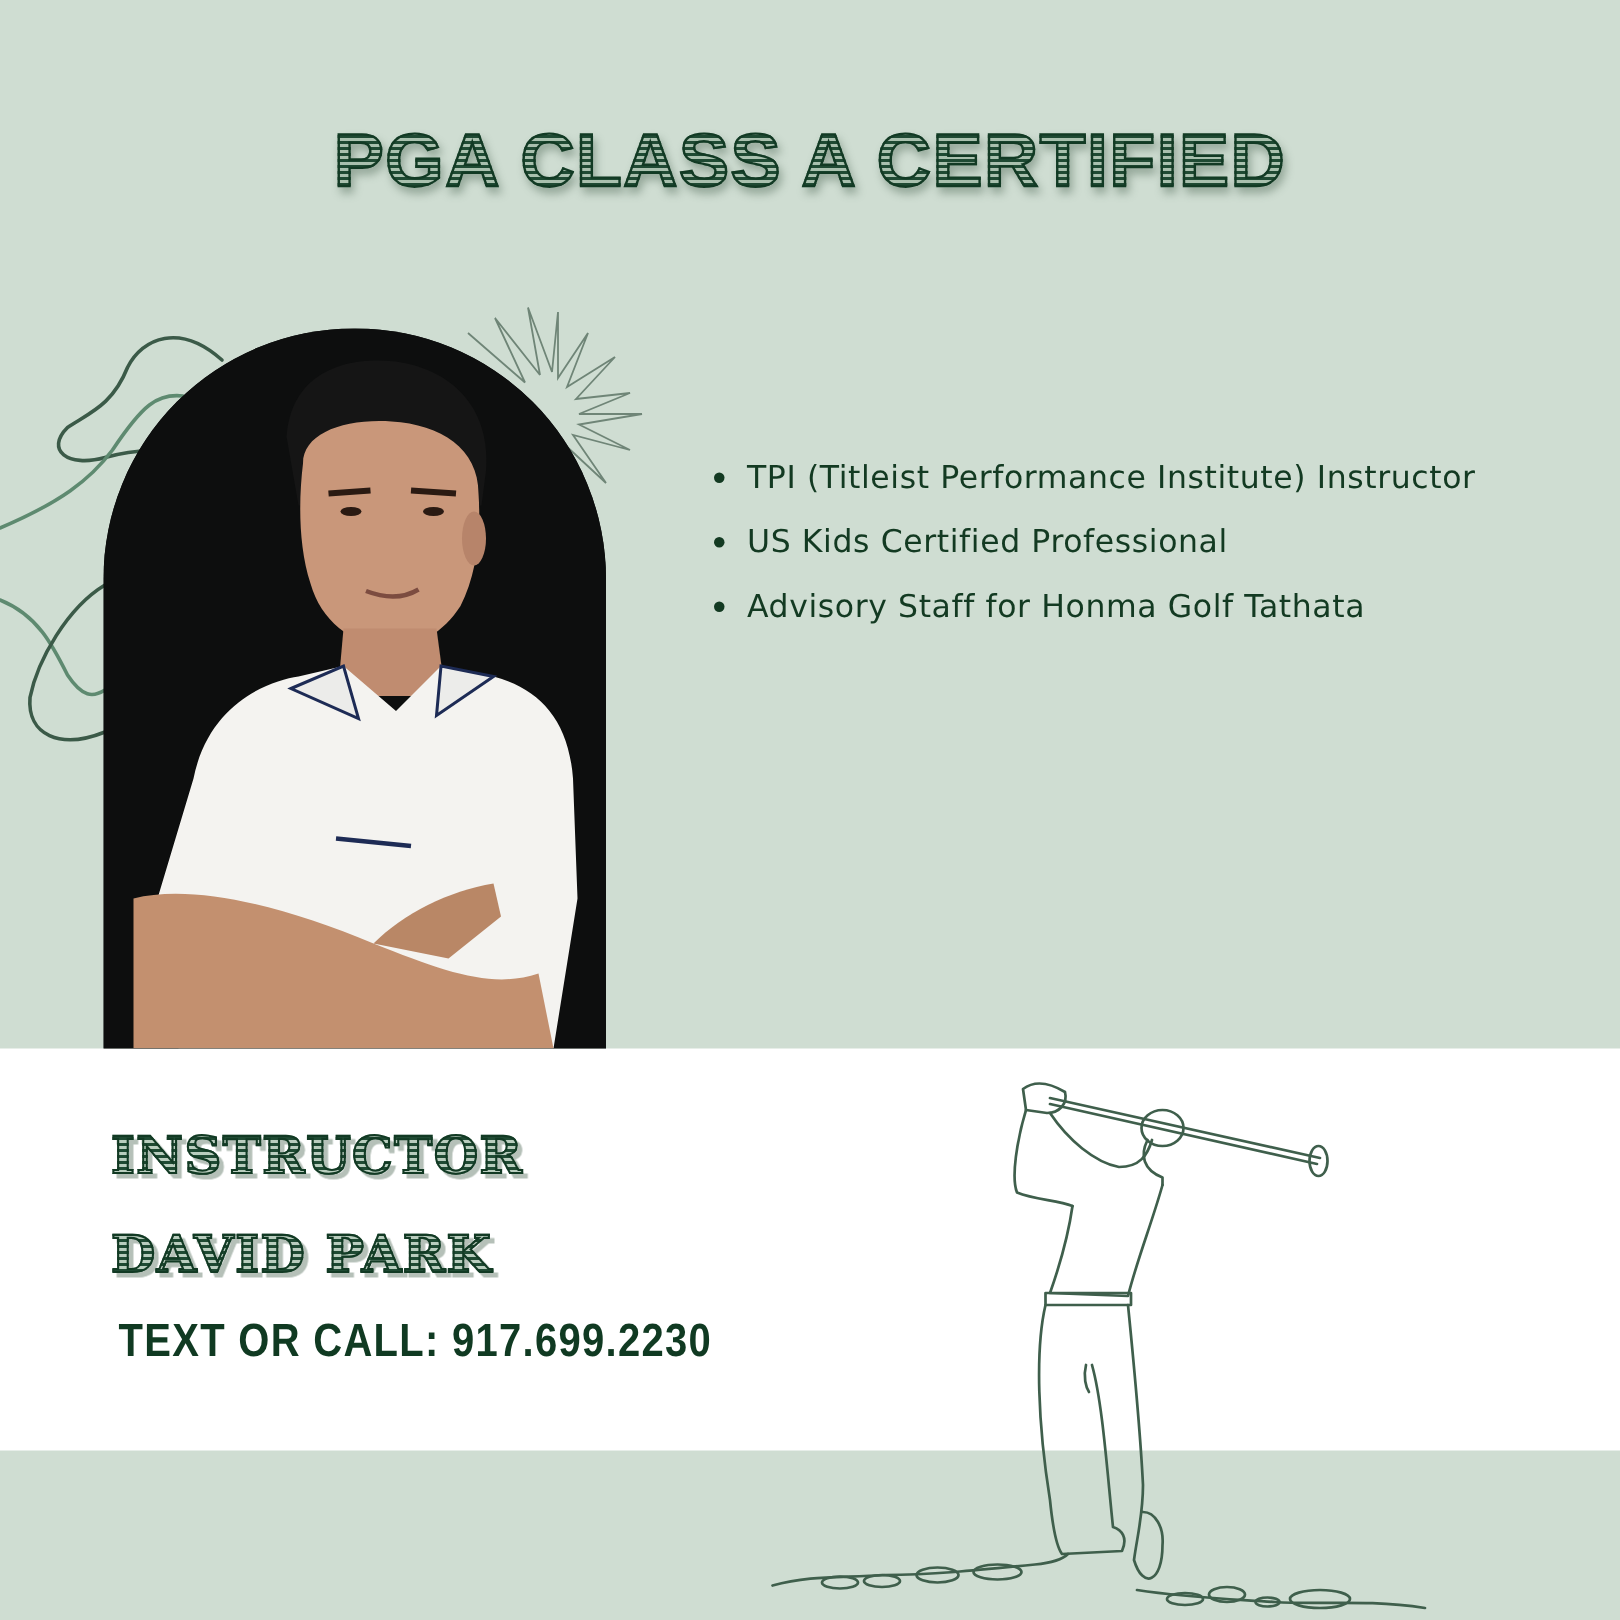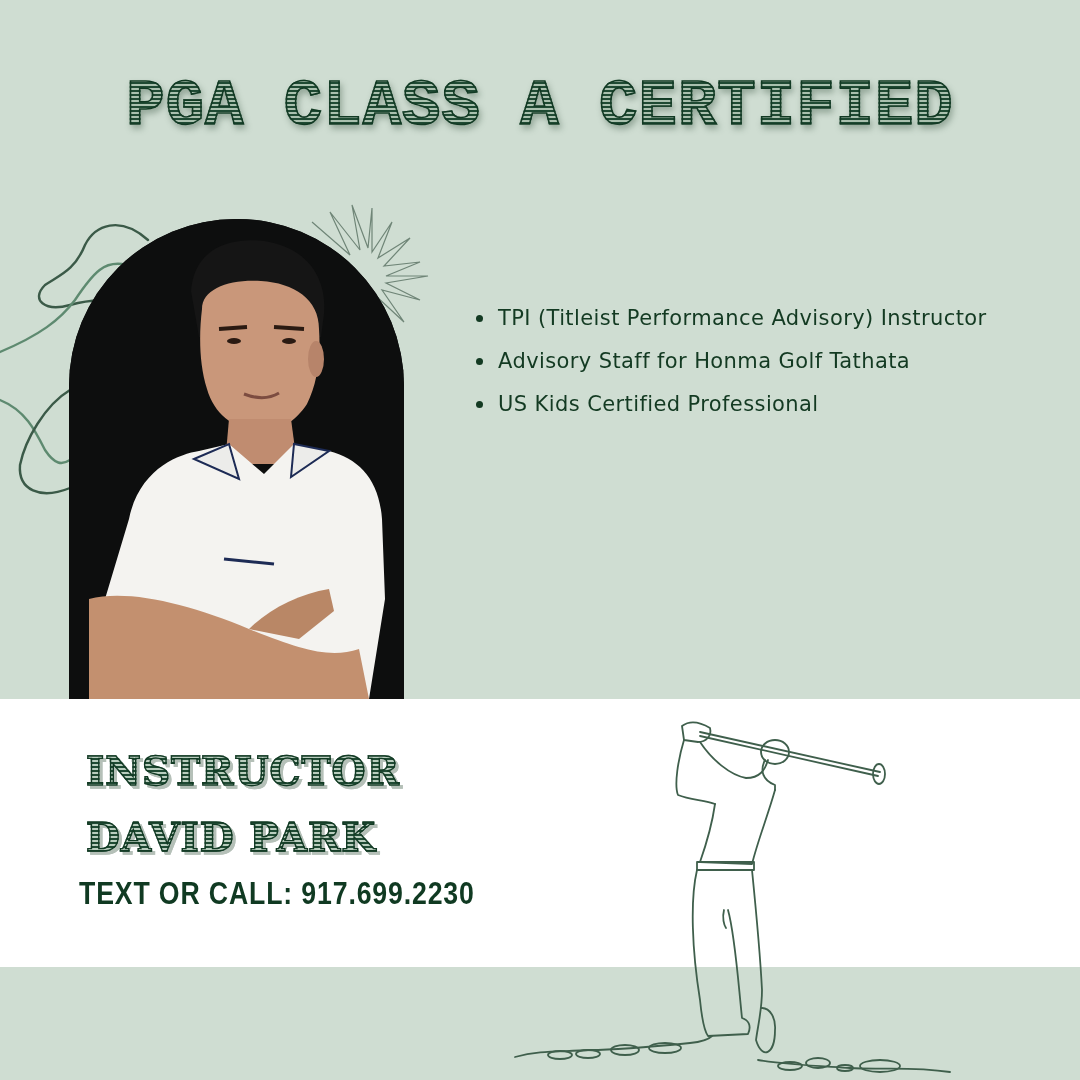--- a/index.html
+++ b/index.html
@@ -1,38 +1,38 @@
 <!DOCTYPE html>
 <html><head>
 <meta charset="utf-8">
 <style>
   html, body { margin: 0; padding: 0; }
   body { width: 1080px; height: 1080px; position: relative; overflow: hidden; background: #cfddd2; font-family: "DejaVu Sans", sans-serif; }
   .white-band { position: absolute; left: 0; top: 699px; width: 1080px; height: 268px; background: #ffffff; }
   .title {
     position: absolute; left: 0; top: 62px; width: 1080px; text-align: center;
-    font-family: Liberation Mono, monospace; font-weight: bold; font-size: 64px; letter-spacing: 1px;
+    font-family: Liberation Sans, sans-serif; font-weight: bold; font-size: 50px; letter-spacing: 1px;
     color: transparent;
     background: repeating-linear-gradient(to bottom, #1f4a33 0px, #1f4a33 2px, #a9c0ae 2px, #a9c0ae 4px);
     -webkit-background-clip: text; background-clip: text;
     -webkit-text-stroke: 1.6px #123a24;
     filter: drop-shadow(2px 4px 3px rgba(40,70,50,0.35));
     line-height: 90px;
   }
   .deco { position: absolute; left: 0; top: 0; width: 1080px; height: 1080px; pointer-events: none; }
   .photo {
     position: absolute; left: 69px; top: 219px; width: 335px; height: 480px;
     border-radius: 167px 167px 0 0; overflow: hidden; background: #0d0e0e;
   }
   .cred-list { position: absolute; left: 472px; top: 297px; margin: 0; padding: 0; list-style: none; width: 580px; }
   .cred-list li { position: relative; padding-left: 26px; font-size: 21px; color: #133a22; line-height: 43px; letter-spacing: 0.4px; font-family: "DejaVu Sans", sans-serif; }
   .cred-list li::before { content: ""; position: absolute; left: 4px; top: 18px; width: 7px; height: 7px; border-radius: 50%; background: #133a22; }
   .name-block {
-    position: absolute; left: 86px; top: 738px; margin: 0;
-    font-family: "DejaVu Serif", serif; font-weight: bold; font-size: 39px; line-height: 66px; letter-spacing: 1px;
+    position: absolute; left: 74px; top: 738px; margin: 0;
+    font-family: "DejaVu Serif", serif; font-weight: bold; font-size: 34px; line-height: 66px; letter-spacing: 1px;
     color: transparent;
     background: repeating-linear-gradient(to bottom, #1f4a33 0px, #1f4a33 2px, #b9cdbe 2px, #b9cdbe 4px);
     -webkit-background-clip: text; background-clip: text;
     -webkit-text-stroke: 1.4px #123a24;
     filter: drop-shadow(3px 3px 0 rgba(120,140,125,0.55));
   }
   .name-line { display: block; }
   .phone {
     position: absolute; left: 79px; top: 876px;
     font-family: "Liberation Sans", sans-serif; font-weight: bold; font-size: 31px;
@@ -104,23 +104,23 @@
     <path d="M260 232 L225 225 L222 258 Z" fill="#ececea" stroke="#1d2b55" stroke-width="2"></path>
     <path d="M155 340 L205 345" stroke="#1d2b55" stroke-width="3"></path>
 
     <path d="M20 380 C60 370 120 385 180 410 C230 430 260 440 290 430 L300 480 L20 480 Z" fill="#c3906f"></path>
     <path d="M180 410 C200 390 230 375 260 370 L265 392 L230 420 Z" fill="#b98766"></path>
     <path d="M36 378 L290 428" stroke="#1d2b55" stroke-width="0"></path>
   </svg>
 </div>
 
 <ul class="cred-list">
-  <li>TPI (Titleist Performance Advisory) Instructor</li>
+  <li>TPI (Titleist Performance Institute) Instructor</li>
+  <li>US Kids Certified Professional</li>
   <li>Advisory Staff for Honma Golf Tathata</li>
-  <li>US Kids Certified Professional</li>
 </ul>
 
 <h2 class="name-block">
   <span class="name-line">INSTRUCTOR</span>
   <span class="name-line">DAVID PARK</span>
 </h2>
 
 <div class="phone">TEXT OR CALL: 917.699.2230</div>
 
 </body></html>

